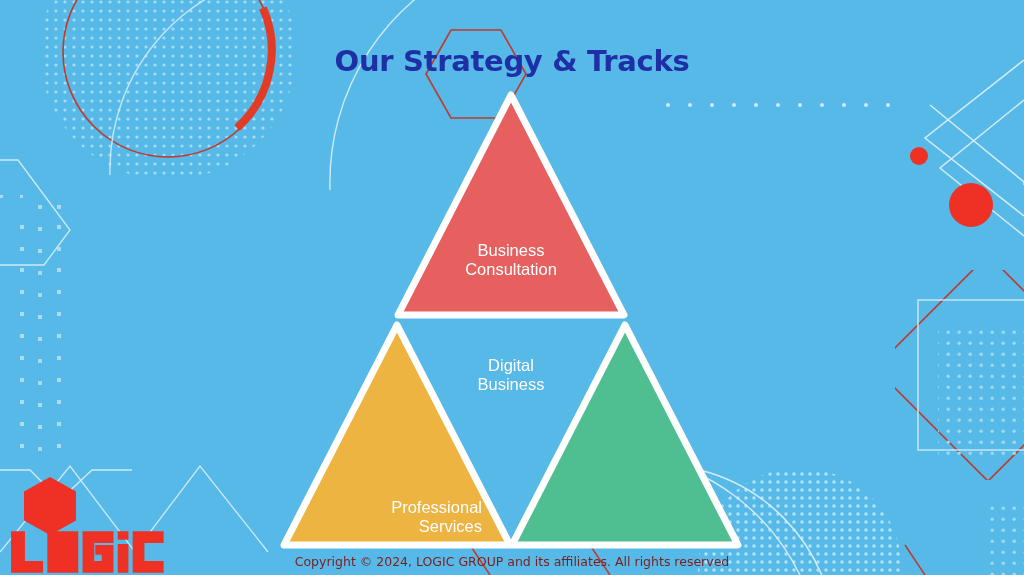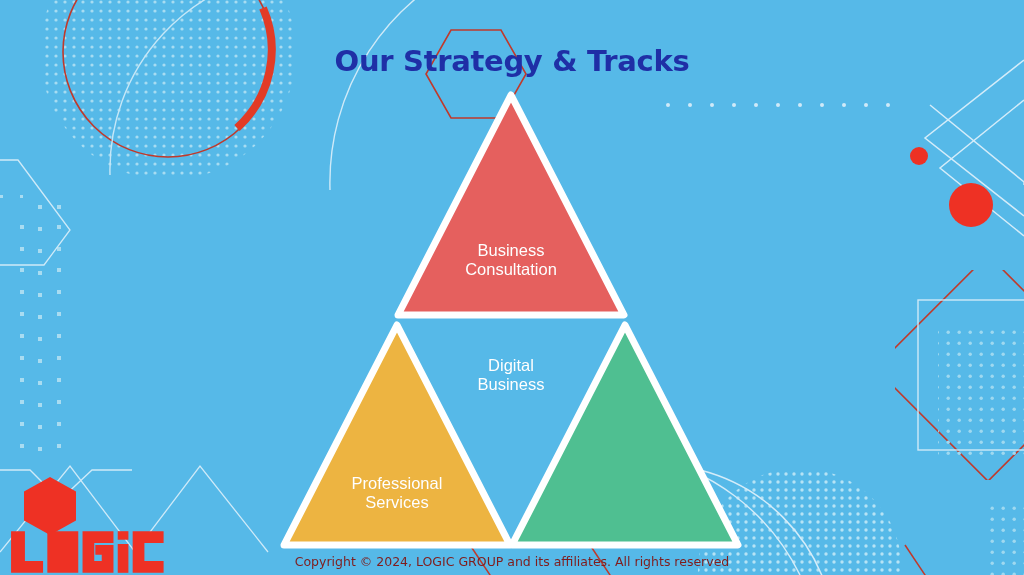--- a/index.html
+++ b/index.html
@@ -47,21 +47,21 @@
     text-align: center;
     color: #ffffff;
     font-size: 16.5px;
     line-height: 19px;
     font-family: "Liberation Sans", sans-serif;
     white-space: pre-line;
     text-shadow: 0 0 1px rgba(0,0,0,0.05);
   }
   #label-business { left: 411px; top: 241px; width: 200px; }
   #label-digital  { left: 431px; top: 356px; width: 160px; }
-  #label-professional { left: 312px; top: 474px; width: 170px; }
+  #label-professional { left: 312px; top: 498px; width: 170px; text-align: right; }
   #label-training { left: 540px; top: 460px; width: 170px; }
 
   #footer {
     position: absolute;
     left: 0;
     top: 554px;
     width: 1024px;
     text-align: center;
     z-index: 6;
     color: #7f1d1d;

